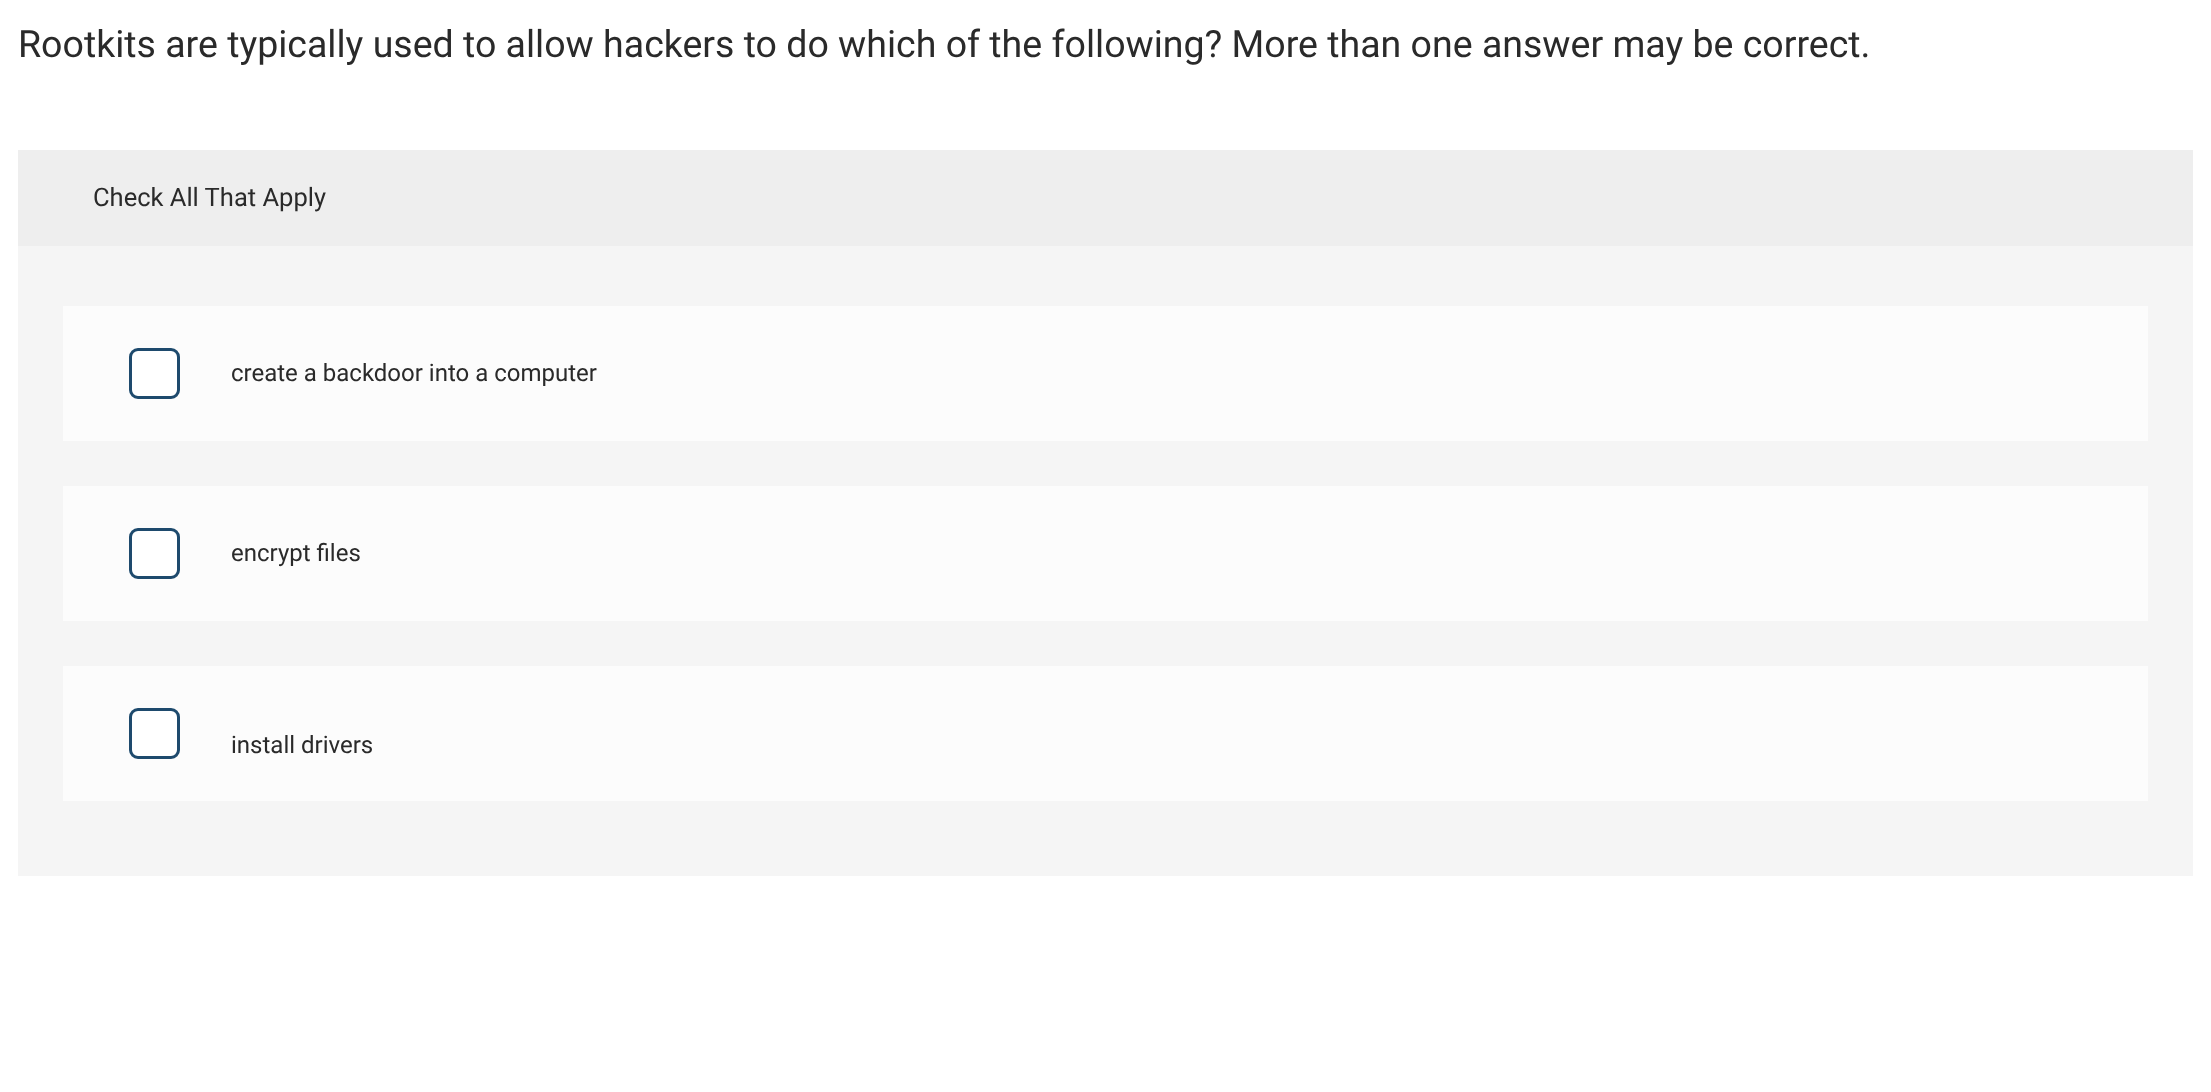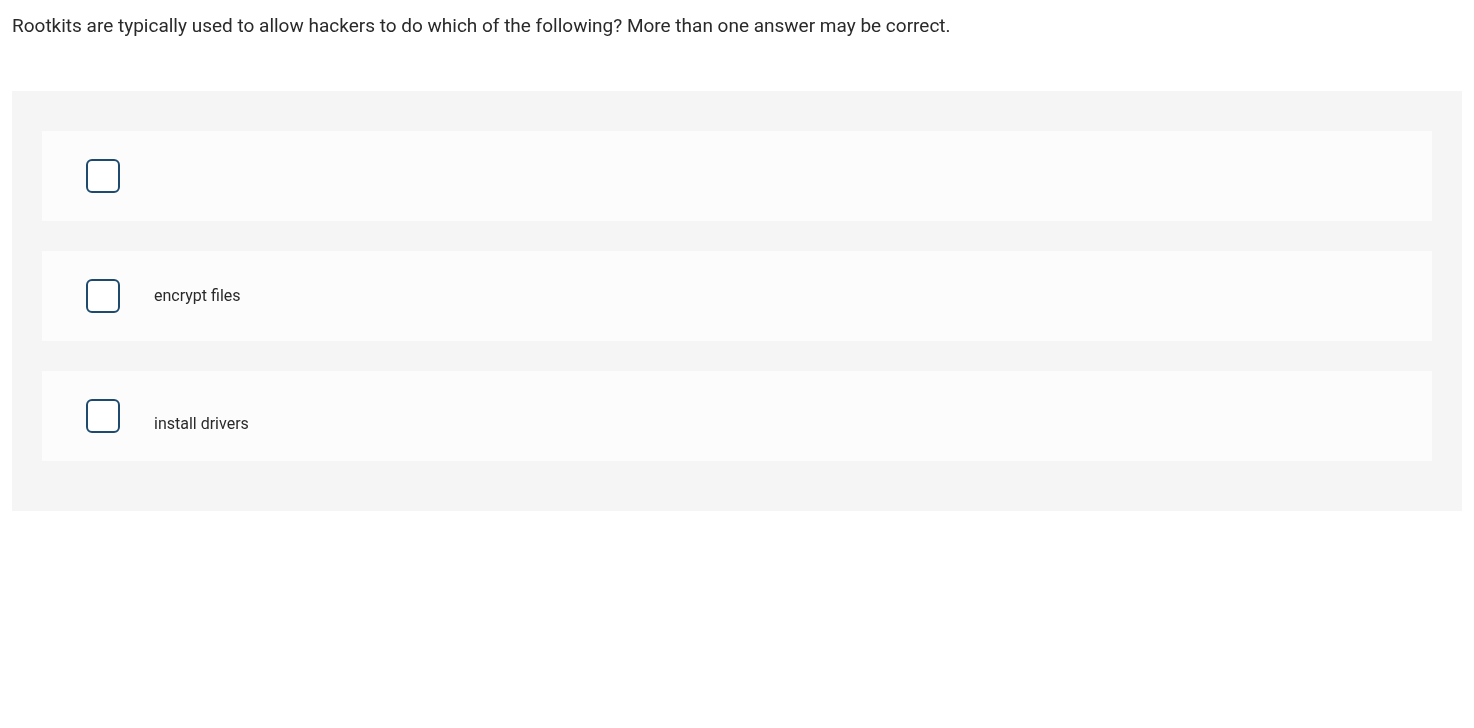--- a/index.html
+++ b/index.html
@@ -7,21 +7,21 @@
       padding: 0;
       box-sizing: border-box;
     }
     body {
       font-family: -apple-system, BlinkMacSystemFont, "Segoe UI", Roboto, "Helvetica Neue", Arial, sans-serif;
       background: #ffffff;
       color: #333333;
       padding: 12px;
     }
     .question-text {
-      font-size: 19px;
+      font-size: 25px;
       color: #2a2a2a;
       margin-bottom: 50px;
       line-height: 1.5;
     }
     .answer-container {
       background: #f5f5f5;
       padding: 0;
     }
     .instruction-header {
       background: #eeeeee;
@@ -58,24 +58,26 @@
       font-size: 16px;
       color: #2a2a2a;
     }
   </style>
 </head>
 <body>
 
 <div class="question-text">Rootkits are typically used to allow hackers to do which of the following? More than one answer may be correct.</div>
 
 <div class="answer-container">
+  <div class="instruction-header">Check All That Apply</div>
   <div class="options-area">
 
     <div class="option-row">
       <div class="checkbox"></div>
+      <div class="option-label">create a backdoor into a computer</div>
     </div>
 
 
     <div class="option-row">
       <div class="checkbox"></div>
       <div class="option-label">encrypt files</div>
     </div>
 
     <div class="option-row">
       <div class="checkbox"></div>

